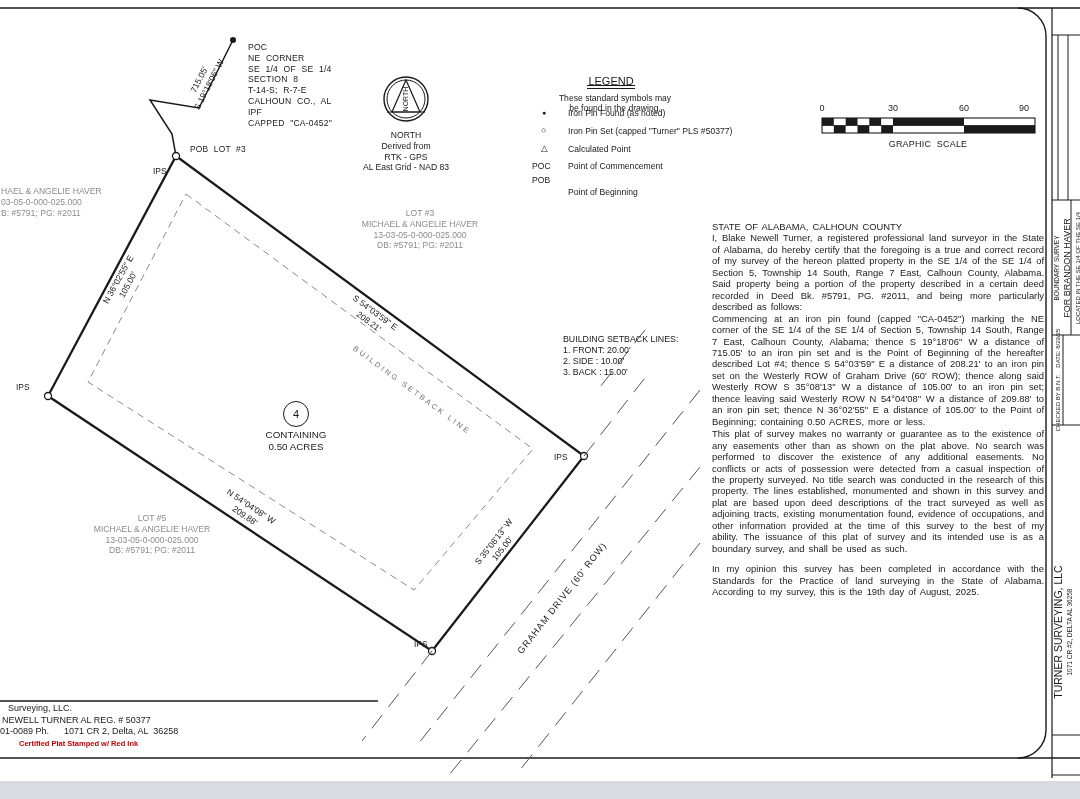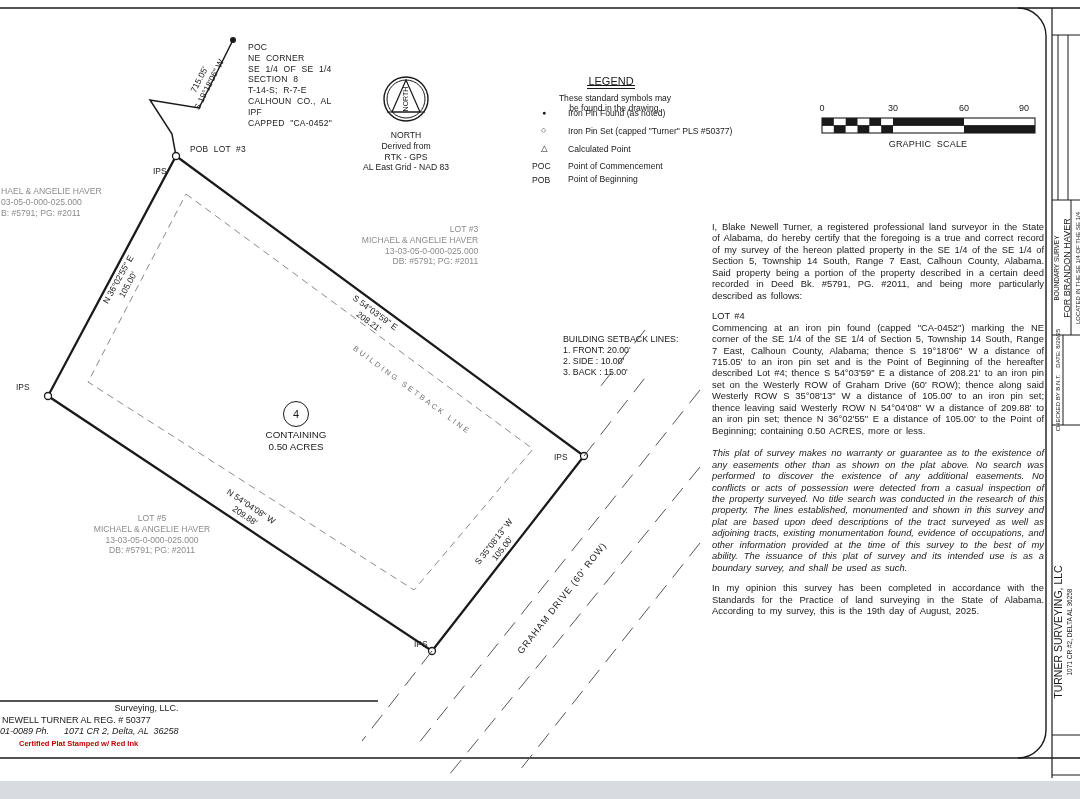--- a/index.html
+++ b/index.html
@@ -16,21 +16,21 @@
   .ips{font-size:8.4px;}
   
   #legend{position:absolute;left:520px;top:72px;width:300px;height:120px;font-size:8.6px;}
   #legend .abs{white-space:nowrap;}
   .legend-ul{position:absolute;height:1px;background:#1a1a1a;width:48px;left:67px;}
   
   #desc{position:absolute;left:712px;top:221px;width:332px;font-size:9.4px;line-height:11.45px;
         text-align:justify;word-spacing:1.5px;}
   #desc p{margin:0;}
   #desc .gap1{margin-top:9px;}
-  #desc .gap2{margin-top:11px;font-style:italic;}
+  #desc .gap2{margin-top:1px;}
   
   #lot-circle{position:absolute;left:283px;top:401px;width:24px;height:24px;border:1.3px solid #1a1a1a;
               border-radius:50%;text-align:center;line-height:24px;font-size:11px;}
   
   .tb{line-height:11px;}
   
   #footer{position:absolute;left:0;top:703px;font-size:9px;line-height:11.5px;}
   #footer div{white-space:pre;}
   #gray-band{position:absolute;left:0;top:781px;width:1080px;height:18px;background:#d8dce1;}
 </style>
@@ -136,21 +136,21 @@
     <div class="abs" style="left:95px;top:31px;transform:translateX(-50%);">be found in the drawing.</div>
     <div class="abs" style="left:22px;top:37px;font-size:7px;">●</div>
     <div class="abs" style="left:48px;top:36px;">Iron Pin Found (as noted)</div>
     <div class="abs" style="left:21px;top:53px;">○</div>
     <div class="abs" style="left:48px;top:54px;">Iron Pin Set (capped "Turner" PLS #50377)</div>
     <div class="abs" style="left:21px;top:71px;">△</div>
     <div class="abs" style="left:48px;top:72px;">Calculated Point</div>
     <div class="abs" style="left:12px;top:89px;">POC</div>
     <div class="abs" style="left:48px;top:89px;">Point of Commencement</div>
     <div class="abs" style="left:12px;top:103px;">POB</div>
-    <div class="abs" style="left:48px;top:102px;">Point of Beginning</div>
+    <div class="abs" style="left:48px;top:115px;">Point of Beginning</div>
   </div>
 
   <div class="abs ctr" style="left:822px;top:108px;font-size:9px;">0</div>
   <div class="abs ctr" style="left:893px;top:108px;font-size:9px;">30</div>
   <div class="abs ctr" style="left:964px;top:108px;font-size:9px;">60</div>
   <div class="abs ctr" style="left:1018px;top:108px;font-size:9px;padding-left:12px;">90</div>
   <div class="abs ctr cad" style="left:928px;top:144px;font-size:9px;">GRAPHIC SCALE</div>
 
   <div class="abs ips cad" style="left:190px;top:144px;">POB LOT #3</div>
   <div class="abs ips" style="left:153px;top:166px;">IPS</div>
@@ -177,21 +177,21 @@
 
   <div class="abs rot" style="left:412px;top:390px;--r:36.3deg;font-size:7.5px;letter-spacing:2.5px;color:#6f6f6f;">BUILDING SETBACK LINE</div>
   <div class="abs rot" style="left:562px;top:598px;--r:-52deg;font-size:9.2px;letter-spacing:1px;">GRAHAM DRIVE  (60' ROW)</div>
 
   <div id="lot-circle"><span>4</span></div>
   <div class="abs" style="left:296px;top:429px;transform:translateX(-50%);text-align:center;font-size:9.8px;line-height:12px;">
     <div>CONTAINING</div>
       <div>0.50 ACRES</div>
   </div>
 
-  <div class="abs small gray" style="left:420px;top:224px;transform:translateX(-50%);text-align:right;">
+  <div class="abs small gray" style="left:420px;top:208px;transform:translateX(-50%);text-align:center;">
     <div>LOT #3</div>
       <div>MICHAEL &amp; ANGELIE HAVER</div>
     <div>13-03-05-0-000-025.000</div>
       <div>DB: #5791; PG: #2011</div>
   </div>
   <div class="abs small gray" style="left:152px;top:513px;transform:translateX(-50%);text-align:center;">
     <div>LOT #5</div>
       <div>MICHAEL &amp; ANGELIE HAVER</div>
     <div>13-03-05-0-000-025.000</div>
       <div>DB: #5791; PG: #2011</div>
@@ -203,39 +203,39 @@
   </div>
 
   <div class="abs" style="left:563px;top:334px;font-size:8.8px;line-height:11px;">
     <div>BUILDING SETBACK LINES:</div>
     <div>1. FRONT: 20.00'</div>
     <div>2. SIDE : 10.00'</div>
     <div>3. BACK : 15.00'</div>
   </div>
 
   <div id="desc">
+    <p>STATE OF ALABAMA, CALHOUN COUNTY</p>
     <p>I, Blake Newell Turner, a registered professional land surveyor in the State of Alabama, do hereby certify that the foregoing is a true and correct record of my survey of the hereon platted property in the SE 1/4 of the SE 1/4 of Section 5, Township 14 South, Range 7 East, Calhoun County, Alabama. Said property being a portion of the property described in a certain deed recorded in Deed Bk. #5791, PG. #2011, and being more particularly described as follows:</p>
-    <p class="gap1">LOT #4</p>
     <p>Commencing at an iron pin found (capped "CA-0452") marking the NE corner of the SE 1/4 of the SE 1/4 of Section 5, Township 14 South, Range 7 East, Calhoun County, Alabama; thence S 19°18'06" W a distance of 715.05' to an iron pin set and is the Point of Beginning of the hereafter described Lot #4; thence S 54°03'59" E a distance of 208.21' to an iron pin set on the Westerly ROW of Graham Drive (60' ROW); thence along said Westerly ROW S 35°08'13" W a distance of 105.00' to an iron pin set; thence leaving said Westerly ROW N 54°04'08" W a distance of 209.88' to an iron pin set; thence N 36°02'55" E a distance of 105.00' to the Point of Beginning; containing 0.50 ACRES, more or less.</p>
     <p class="gap2">This plat of survey makes no warranty or guarantee as to the existence of any easements other than as shown on the plat above. No search was performed to discover the existence of any additional easements. No conflicts or acts of possession were detected from a casual inspection of the property surveyed. No title search was conducted in the research of this property. The lines established, monumented and shown in this survey and plat are based upon deed descriptions of the tract surveyed as well as adjoining tracts, existing monumentation found, evidence of occupations, and other information provided at the time of this survey to the best of my ability. The issuance of this plat of survey and its intended use is as a boundary survey, and shall be used as such.</p>
     <p class="gap1">In my opinion this survey has been completed in accordance with the Standards for the Practice of land surveying in the State of Alabama. According to my survey, this is the 19th day of August, 2025.</p>
   </div>
 
   <div class="abs rot tb" style="left:1062px;top:268px;--r:-90deg;">
     <div style="font-size:6.5px;">BOUNDARY SURVEY</div>
     <div style="font-size:9px;">FOR BRANDON HAVER</div>
   </div>
   <div class="abs rot" style="left:1078px;top:268px;--r:-90deg;font-size:6px;">LOCATED IN THE SE 1/4 OF THE SE 1/4</div>
   <div class="abs rot" style="left:1058px;top:380px;--r:-90deg;font-size:6px;white-space:pre;">CHECKED BY B.N.T.    DATE: 8/29/25</div>
   <div class="abs rot tb" style="left:1064px;top:632px;--r:-90deg;">
     <div style="font-size:10.5px;">TURNER SURVEYING, LLC</div>
     <div style="font-size:6.5px;">1071 CR #2, DELTA AL 36258</div>
   </div>
 
   <div id="footer">
-    <div style="margin-left:8px;text-align:right;">Surveying, LLC.</div>
+    <div style="margin-left:8px;">Surveying, LLC.</div>
     <div style="margin-left:2px;">NEWELL TURNER AL REG. # 50377</div>
-    <div style="margin-left:0;font-style:italic;">01-0089 Ph.      1071 CR 2, Delta, AL  36258</div>
+    <div style="margin-left:0;">01-0089 Ph.      1071 CR 2, Delta, AL  36258</div>
     <div id="red-note" style="margin-left: 19px; font-size: 7.5px; font-weight: bold; color: rgb(192, 0, 0);">Certified Plat Stamped w/ Red Ink</div>
   </div>
 
   <div id="gray-band"></div>
 </div>
 
 </body></html>

